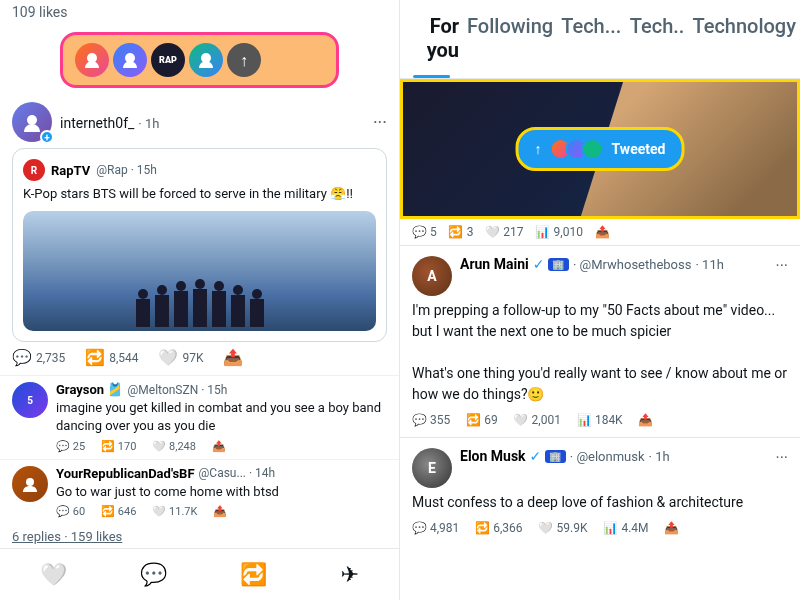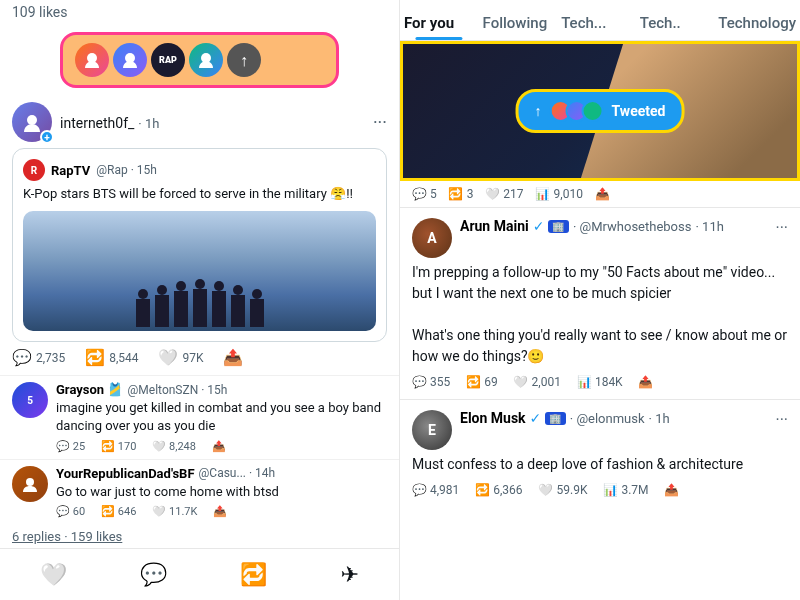--- a/index.html
+++ b/index.html
@@ -307,23 +307,23 @@
     }
 
     
     .tabs-row {
       display: flex;
       border-bottom: 1px solid #e7e7e7;
       padding: 0;
     }
     .tab {
       flex: 1;
-      text-align: left;
-      padding: 14px 4px 8px;
-      font-size: 15px;
+      text-align: right;
+      padding: 14px 4px 16px;
+      font-size: 20px;
       color: #536471;
       cursor: pointer;
       position: relative;
       font-weight: 500;
     }
     .tab.active {
       color: #0f1419;
       font-weight: 700;
     }
     .tab.active::after {
@@ -737,18 +737,18 @@
           <span class="r-time"> · <span>1h</span></span>
         </div>
       </div>
       <div class="r-dots">···</div>
     </div>
     <div class="r-text">Must confess to a deep love of fashion &amp; architecture</div>
     <div class="r-actions">
       <div class="r-action">💬 <span>4,981</span></div>
       <div class="r-action">🔁 <span>6,366</span></div>
       <div class="r-action">🤍 <span>59.9K</span></div>
-      <div class="r-action">📊 <span>3.7M</span></div>
+      <div class="r-action">📊 <span>4.4M</span></div>
       <div class="r-action">📤</div>
     </div>
   </div>
 
 </div>
 
 </body></html>

